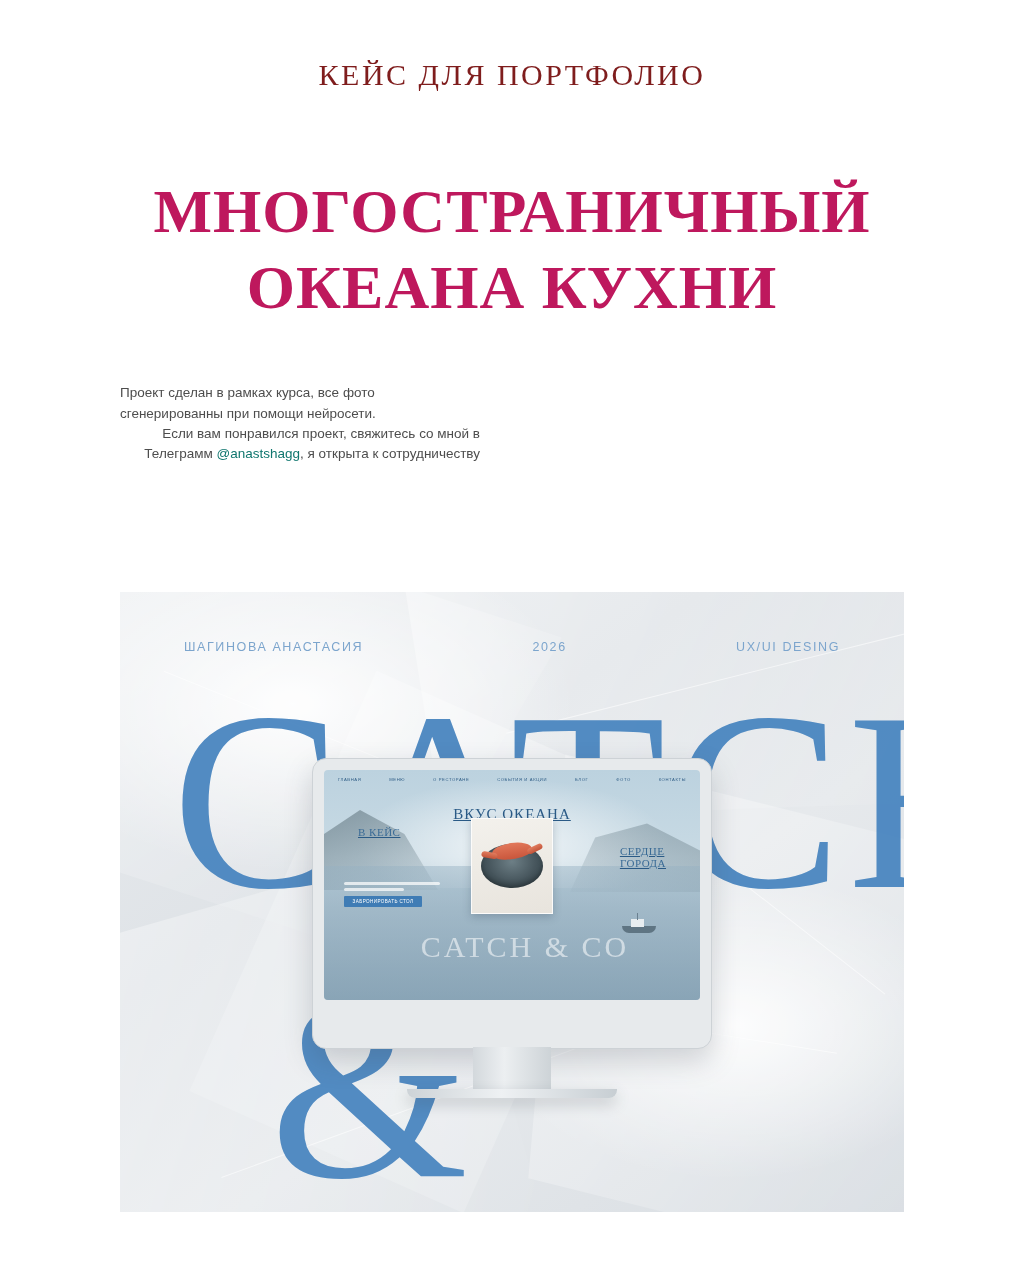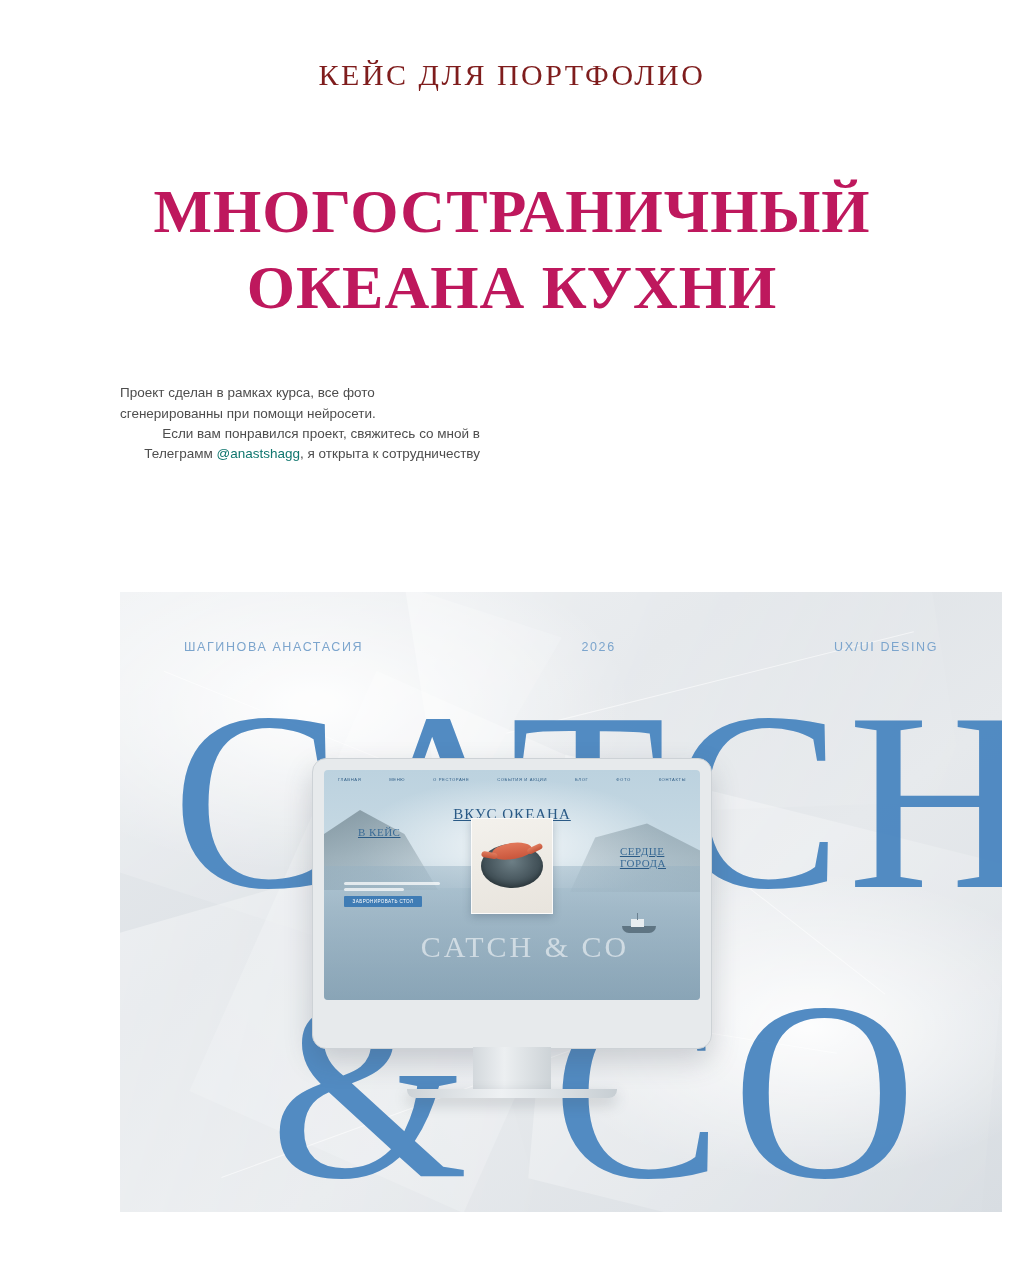--- a/index.html
+++ b/index.html
@@ -52,21 +52,21 @@
   }
   .note.left { text-align: left; }
   .note.right { text-align: right; max-width: 360px; }
   .note .handle { color: #0f766e; }
 
   
   .showcase {
     position: absolute;
     left: 120px;
     top: 592px;
-    width: 882px;
+    width: 784px;
     height: 620px;
     overflow: hidden;
     background:
       radial-gradient(ellipse 60% 45% at 22% 18%, rgba(255,255,255,0.95), rgba(226,229,232,0) 60%),
       radial-gradient(ellipse 50% 40% at 78% 70%, rgba(255,255,255,0.9), rgba(214,219,224,0) 62%),
       linear-gradient(145deg, #e9ecef 0%, #dfe3e7 35%, #e6e9ec 60%, #d8dde2 100%);
   }
   
   .facet {
     position: absolute;

